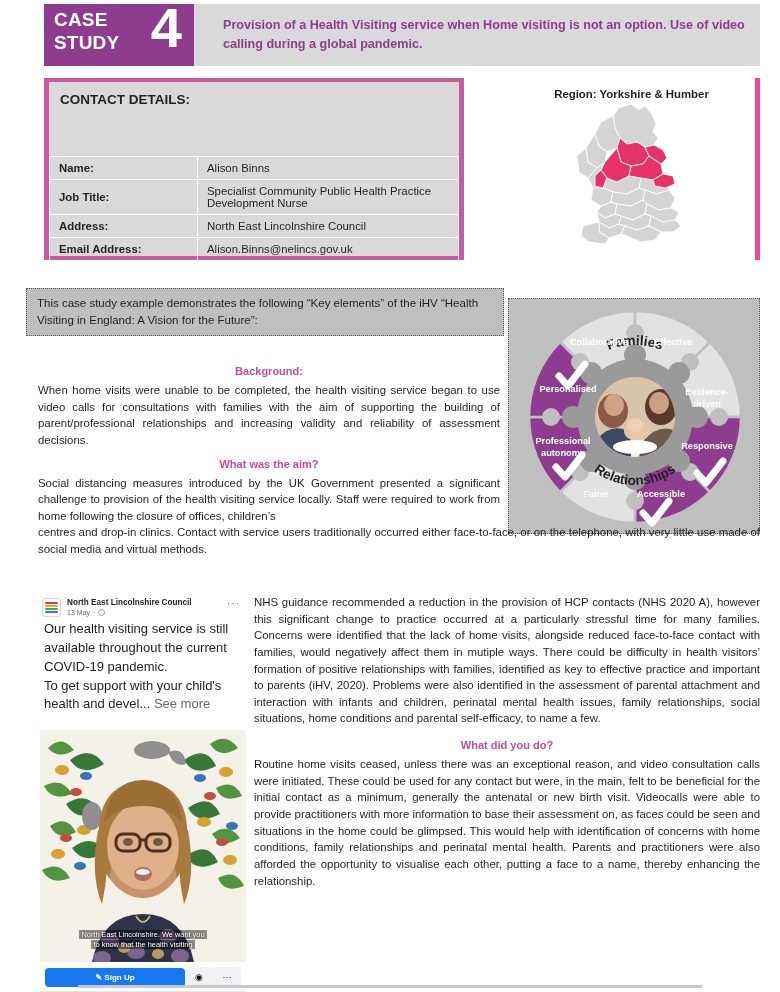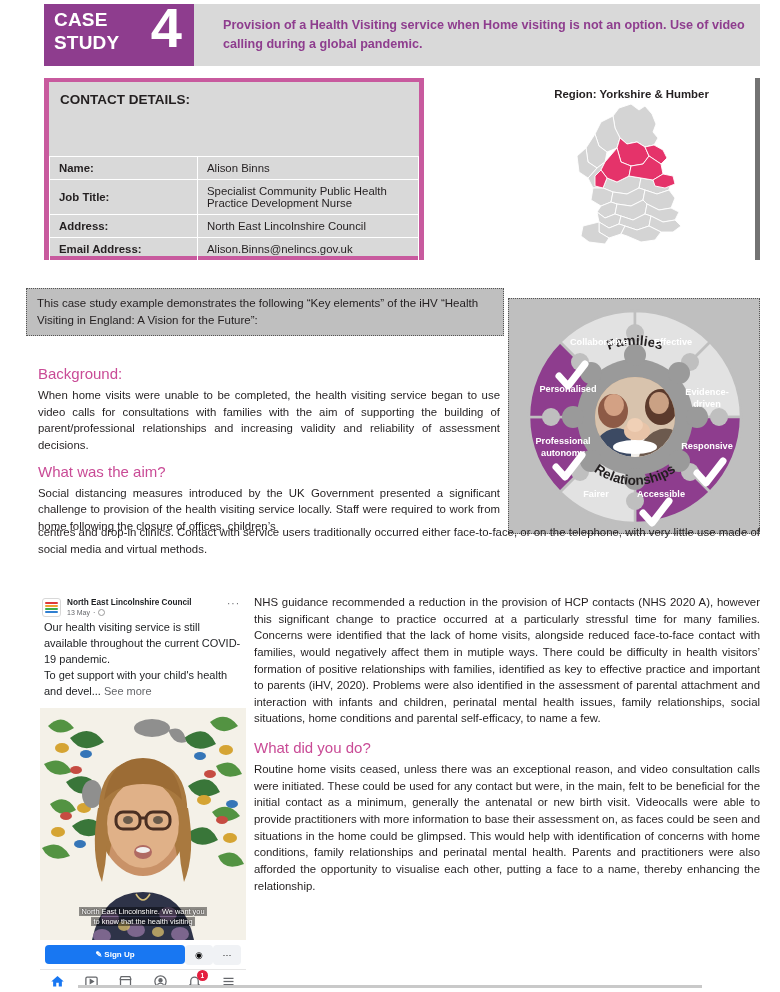--- a/index.html
+++ b/index.html
@@ -17,70 +17,70 @@
   .banner { position:absolute; left:44px; top:4px; width:716px; height:62px;
             background:#d9d9d9; display:flex; align-items:stretch;gap:17px; }
   .banner-badge { width:150px; background:#8e3d8e; color:#fff; position:relative; flex:0 0 150px; }
   .badge-words { position:absolute; left:10px; top:4px; font-size:19px; font-weight:bold;
                  line-height:1.22; letter-spacing:.2px; }
   .badge-num { position:absolute; right:12px; top:-4px; font-size:56px; font-weight:bold; line-height:1; }
   .banner-title { flex:1; display:flex; align-items:center; padding:0 14px 0 12px;
                   color:#8e3d8e; font-size:12.6px; font-weight:bold; line-height:1.52; }
 
   
-  .contact-card { position:absolute; left:44px; top:78px; width:380px; height:182px;
+  .contact-card { position:absolute; left:44px; top:78px; width:420px; height:182px;
                   background:#d9d9d9; border-left:5px solid #c85a9e; border-right:5px solid #c85a9e;
                   border-top:4px solid #c85a9e; border-bottom:4px solid #c85a9e; }
   .contact-title { font-size:13.5px; font-weight:bold; padding:10px 0 9px 11px; color:#231f20; }
   table.contact { width:100%; border-collapse:collapse; table-layout:fixed;margin-top:40px; }
   table.contact td { border:1px solid #ffffff; padding:5px 9px; font-size:11.4px;
                      vertical-align:middle; color:#231f20; }
   td.k { width:148px; font-weight:bold; }
   td.v { font-weight:normal; }
 
   
   .map-panel { position:absolute; left:508px; top:78px; width:252px; height:182px;
-               background:#ffffff; border-right:5px solid #737373; }
+               background:#ffffff; border-right:5px solid #ec4899; }
   .map-title { text-align:center; font-size:11.4px; font-weight:bold; padding-top:10px; color:#231f20; }
   .map-wrap { position:relative; width:100%; height:146px; }
   .map-wrap svg { position:absolute; left:50%; top:0; transform:translateX(-50%); }
 
   
   .keybox { position:absolute; left:26px; top:288px; width:478px; height:48px;
             background:#bfbfbf; border:1px dotted #555; padding:6px 10px;
             font-size:11.5px; line-height:1.5; color:#231f20; }
 
   
   .wheelbox { position:absolute; left:508px; top:298px; width:252px; height:236px;
               background:#bfbfbf; border:1px dotted #555; overflow:hidden; }
   .wheelbox svg { position:absolute; left:-8px; top:-10px; }
 
   
-  .sec-h { color:#c94b96; font-weight:normal; font-size:15px; margin:0 0 5px 0; }
+  .sec-h { color:#c94b96; font-weight:bold; font-size:11px; margin:0 0 5px 0;text-align:center; }
   p.body { font-size:11.4px; line-height:1.46; text-align:justify; margin:0; color:#231f20; }
 
   .col-left-1 { position:absolute; left:38px; top:365px; width:462px; }
   .col-left-1 p.body { margin-bottom:9px; }
   .full-row { position:absolute; left:38px; top:524px; width:722px; }
 
   .fb-col { position:absolute; left:40px; top:594px; width:206px; }
   .right-col { position:absolute; left:254px; top:594px; width:506px; }
   .right-col .sec-h { margin-top:12px; }
 
   
   .fb { width:206px; background:#ffffff; font-family:"Liberation Sans", sans-serif; }
   .fb-head { display:flex; align-items:flex-start; padding:4px 4px 2px 2px; }
   .fb-ava { width:19px; height:19px; border-radius:3px; flex:0 0 19px; margin-right:6px;
             background:#fff; border:1px solid #d8d8d8; position:relative; overflow:hidden; }
   .fb-ava i { position:absolute; left:2px; right:2px; height:2px; border-radius:2px; }
   .fb-name { font-size:8.2px; font-weight:bold; color:#1c1e21; line-height:1.25; }
   .fb-meta { font-size:7px; color:#65676b; display:flex; align-items:center; gap:3px; margin-top:1px; }
   .fb-globe { width:7px; height:7px; border-radius:50%; border:1px solid #9a9a9a; display:inline-block; }
   .fb-dots { margin-left:auto; color:#65676b; font-size:10px; letter-spacing:1px; padding-right:2px; }
-  .fb-text { font-size:11px; color:#1c1e21; line-height:1.45; padding:1px 4px 8px 4px; }
+  .fb-text { font-size:13px; color:#1c1e21; line-height:1.45; padding:1px 4px 16px 4px; }
   .fb-more { color:#65676b; }
   .fb-photo { position:relative; width:206px; height:232px; overflow:hidden; background:#efece4; }
   .fb-caption { position:absolute; left:0; right:0; bottom:12px; text-align:center;
                 font-size:7.4px; color:#fff; line-height:1.3; padding:2px 10px 1px;
                 text-shadow:0 0 2px rgba(0,0,0,.9); }
   .fb-caption span { background:rgba(0,0,0,.42); padding:0 2px; }
   .fb-cta { display:flex; align-items:center; gap:0; padding:5px 5px 4px; }
   .fb-signup { flex:1; background:#1877f2; color:#fff; font-size:8px; font-weight:bold;
                text-align:center; border-radius:4px; padding:5px 0; }
   .fb-sq { width:28px; height:20px; border-radius:4px; background:#f0f2f5; display:flex;

